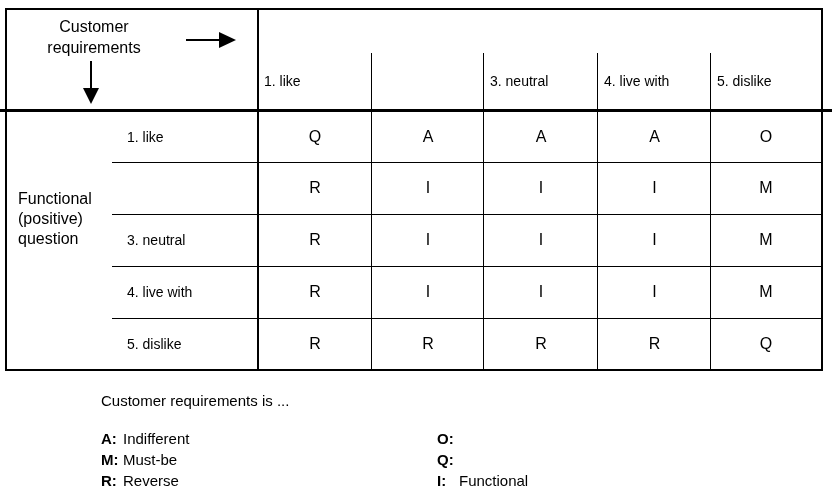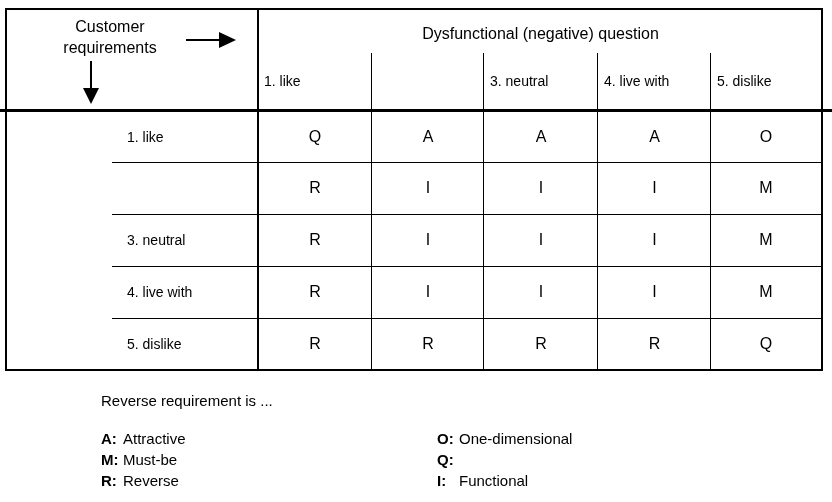--- a/index.html
+++ b/index.html
@@ -13,21 +13,21 @@
   .main-box{left:5px;top:112px;width:818px;height:259px;border-top:none;}
   .divider{left:0;top:109px;width:832px;height:3px;background:#000;}
   .vmain{left:257px;top:8px;width:2px;height:361px;background:#000;}
   .vthin{width:1px;background:#000;}
   .vh{top:53px;height:56px;}
   .vb{top:112px;height:257px;}
   .x1{left:371px;} .x2{left:483px;} .x3{left:597px;} .x4{left:710px;}
   .hrow{left:112px;width:709px;height:1px;background:#000;}
   .y1{top:162px;} .y2{top:214px;} .y3{top:266px;} .y4{top:318px;}
 
-  .customer-label{left:50px;top:16px;width:120px;text-align:center;font-size:16px;line-height:21px;}
+  .customer-label{left:34px;top:16px;width:120px;text-align:center;font-size:16px;line-height:21px;}
   .dys-title{left:258px;top:25px;width:565px;text-align:center;font-size:16px;line-height:17px;}
   .colhead{position:absolute;top:53px;height:56px;display:flex;align-items:center;font-size:14px;white-space:nowrap;}
   .ch0{left:264px;} .ch1{left:378px;} .ch2{left:490px;} .ch3{left:604px;} .ch4{left:717px;}
 
   .func-label{left:18px;top:189px;width:92px;font-size:16px;line-height:20px;}
   .rowlab{position:absolute;left:127px;width:125px;display:flex;align-items:center;font-size:14px;white-space:nowrap;}
   .cell{position:absolute;display:flex;align-items:center;justify-content:center;font-size:16px;}
   .col0{left:258px;width:114px;} .col1{left:372px;width:112px;} .col2{left:484px;width:114px;}
   .col3{left:598px;width:113px;} .col4{left:711px;width:110px;}
   .row0{top:112px;height:50px;} .row1{top:162px;height:52px;} .row2{top:214px;height:52px;}
@@ -69,26 +69,26 @@
   <div class="abs hrow y2"></div>
   <div class="abs hrow y3"></div>
   <div class="abs hrow y4"></div>
 
   <div class="abs customer-label">Customer requirements</div>
   <div class="abs arrow-shaft-r"></div>
   <div class="abs arrow-head-r"></div>
   <div class="abs arrow-shaft-d"></div>
   <div class="abs arrow-head-d"></div>
 
-  <div class="abs dys-title">Dysfunctional (negative) question</div>
   <div class="colhead ch0">1. like</div>
   <div class="colhead ch2">3. neutral</div>
   <div class="colhead ch3">4. live with</div>
   <div class="colhead ch4">5. dislike</div>
 
+  <div class="abs func-label">Functional (positive) question</div>
   <div class="rowlab row0">1. like</div>
   <div class="rowlab row2">3. neutral</div>
   <div class="rowlab row3">4. live with</div>
   <div class="rowlab row4">5. dislike</div>
 
   <div class="cell row0 col0">Q</div>
   <div class="cell row0 col1">A</div>
   <div class="cell row0 col2">A</div>
   <div class="cell row0 col3">A</div>
   <div class="cell row0 col4">O</div>
@@ -110,41 +110,40 @@
   <div class="cell row3 col2">I</div>
   <div class="cell row3 col3">I</div>
   <div class="cell row3 col4">M</div>
 
   <div class="cell row4 col0">R</div>
   <div class="cell row4 col1">R</div>
   <div class="cell row4 col2">R</div>
   <div class="cell row4 col3">R</div>
   <div class="cell row4 col4">Q</div>
 
-  <div class="abs caption">Reverse requirement is ...</div>
+  <div class="abs caption">Customer requirements is ...</div>
 
   <div class="legend-col legend-left">
     <div class="legend-item">
       <b>A:</b>
-      <span>Attractive</span>
+      <span>Indifferent</span>
     </div>
     <div class="legend-item">
       <b>M:</b>
       <span>Must-be</span>
     </div>
     <div class="legend-item">
       <b>R:</b>
       <span>Reverse</span>
     </div>
   </div>
 
   <div class="legend-col legend-right">
     <div class="legend-item">
       <b>O:</b>
-      <span>One-dimensional</span>
     </div>
     <div class="legend-item">
       <b>Q:</b>
     </div>
     <div class="legend-item">
       <b>I:</b>
       <span>Functional</span>
     </div>
   </div>
 

